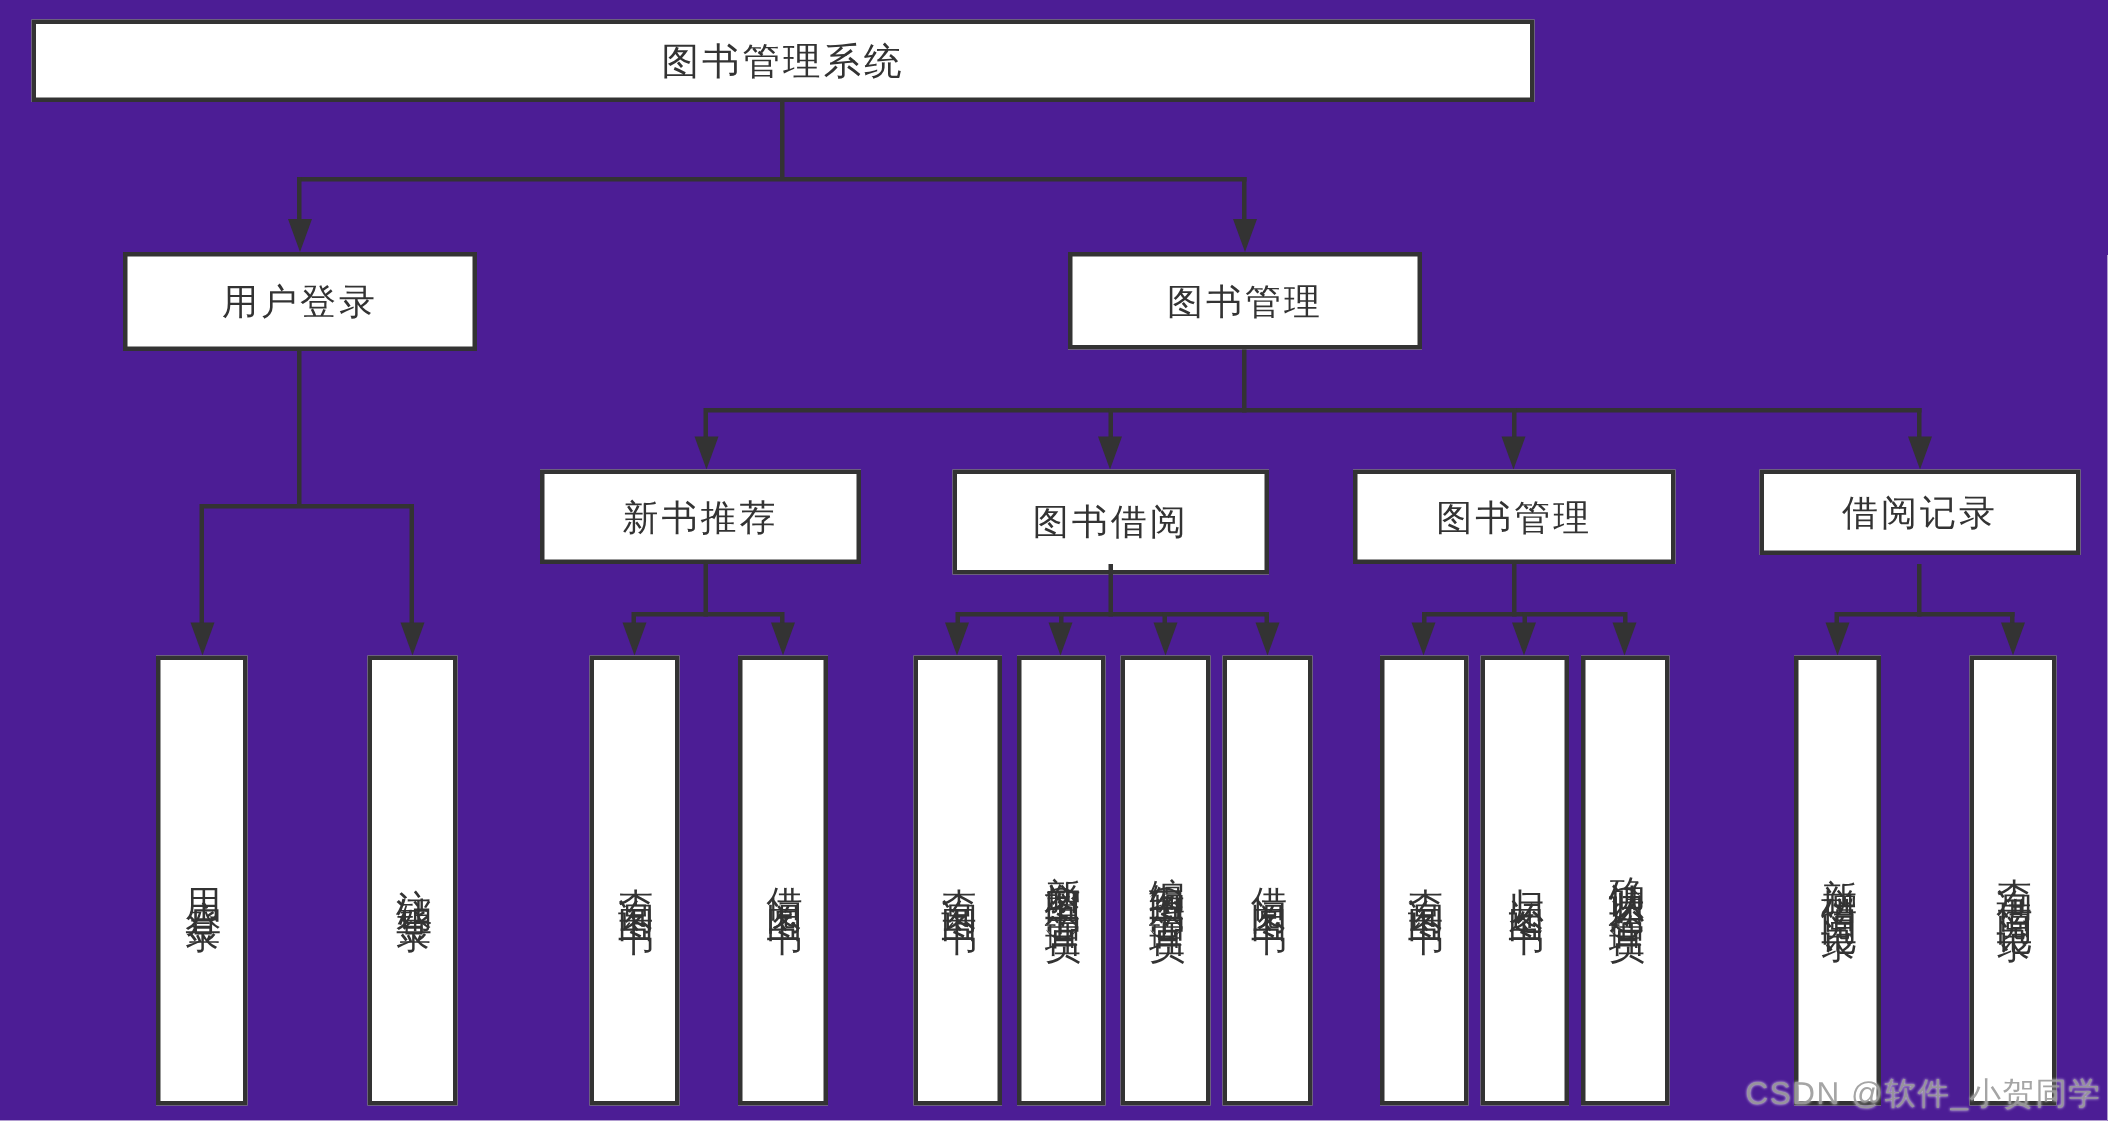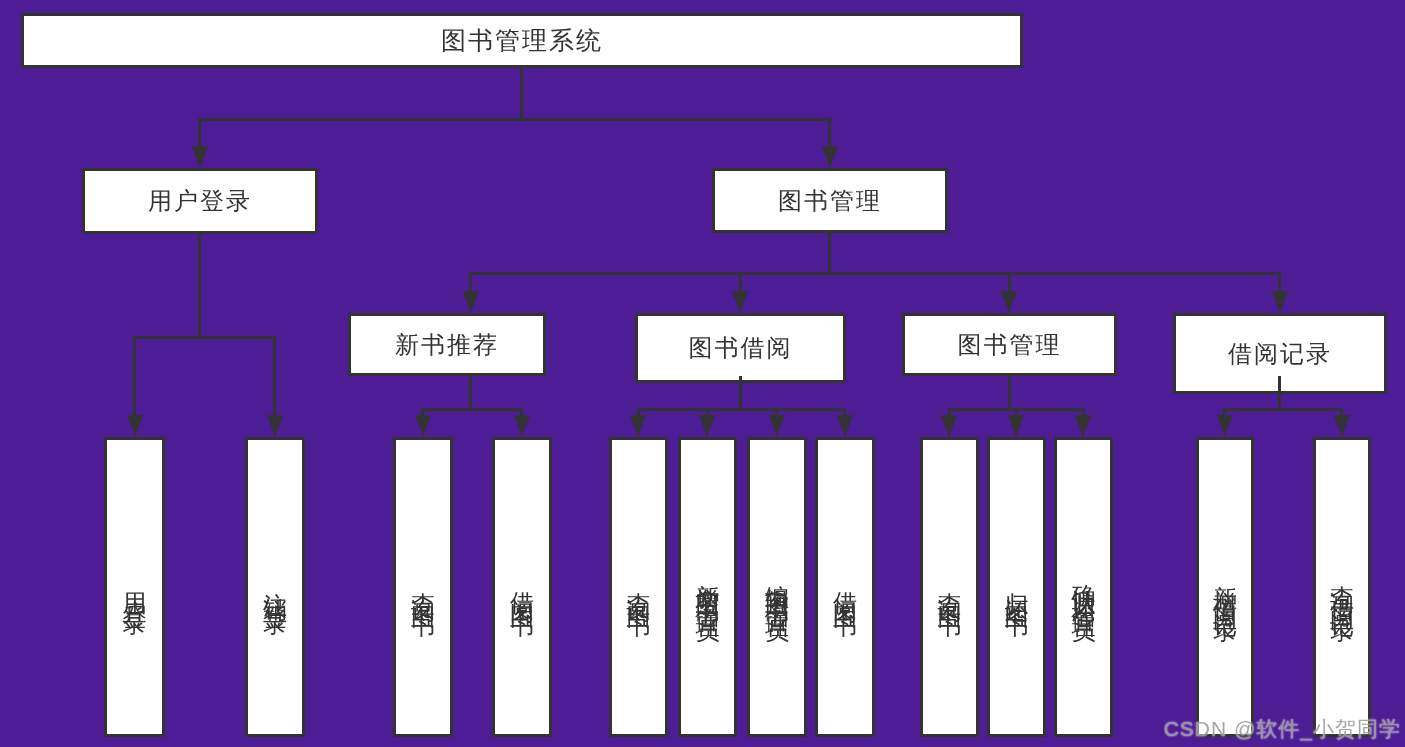--- a/index.html
+++ b/index.html
@@ -93,30 +93,30 @@
   <div class="hline" style="left:471px;top:272px;width:810px;"></div>
   <div class="vline" style="left:469px;top:272px;height:22px;"></div>
   <div class="arrow" style="left:463px;top:291px;"></div>
   <div class="vline" style="left:739px;top:272px;height:22px;"></div>
   <div class="arrow" style="left:732px;top:291px;"></div>
   <div class="vline" style="left:1008px;top:272px;height:22px;"></div>
   <div class="arrow" style="left:1001px;top:291px;"></div>
   <div class="vline" style="left:1278px;top:272px;height:22px;"></div>
   <div class="arrow" style="left:1272px;top:291px;"></div>
 
-  <div class="box" style="left:348px;top:313px;width:198px;height:63px;">
+  <div class="box" style="left:360px;top:313px;width:214px;height:63px;">
     <span class="hlabel">新书推荐</span>
   </div>
   <div class="box" style="left:635px;top:313px;width:211px;height:70px;">
     <span class="hlabel">图书借阅</span>
   </div>
   <div class="box" style="left:902px;top:313px;width:215px;height:63px;">
     <span class="hlabel">图书管理</span>
   </div>
-  <div class="box" style="left:1173px;top:313px;width:214px;height:81px;">
+  <div class="box" style="left:1173px;top:313px;width:214px;height:57px;">
     <span class="hlabel">借阅记录</span>
   </div>
 
   <div class="vline" style="left:469px;top:376px;height:35px;"></div>
   <div class="hline" style="left:423px;top:408px;width:99px;"></div>
   <div class="vline" style="left:421px;top:408px;height:10px;"></div>
   <div class="arrow" style="left:415px;top:415px;"></div>
   <div class="vline" style="left:520px;top:408px;height:10px;"></div>
   <div class="arrow" style="left:514px;top:415px;"></div>
 

